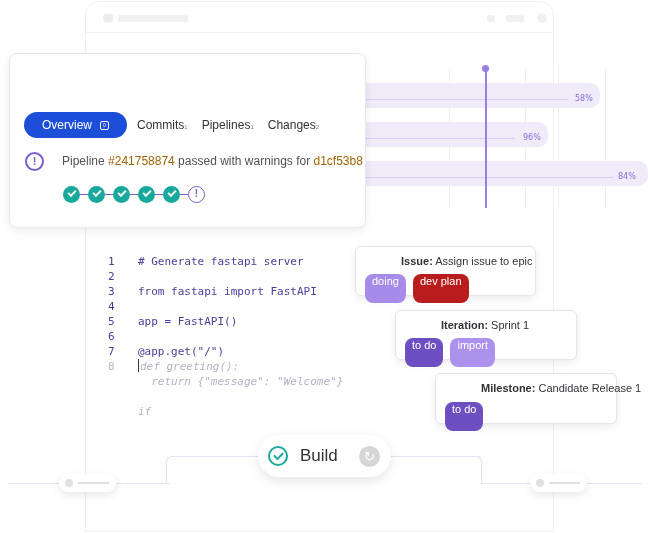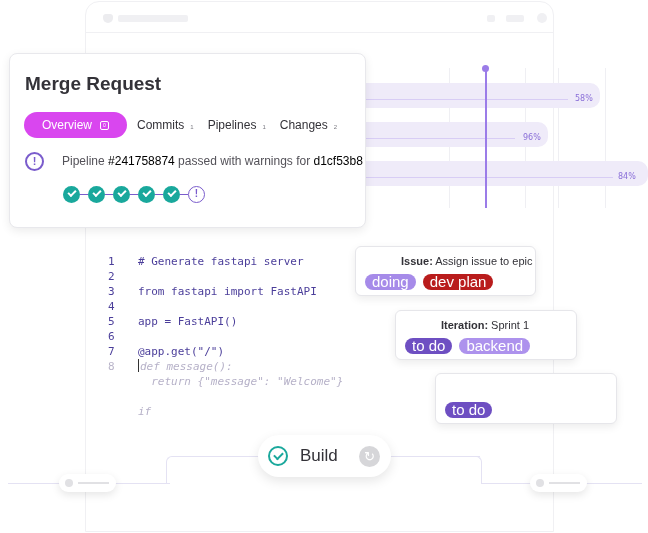--- a/index.html
+++ b/index.html
@@ -29,33 +29,33 @@
 
   
   .mr-card {
     position: absolute; left: 9px; top: 53px; width: 357px; height: 175px;
     background: #fff; border: 1px solid #e8e8ec; border-radius: 8px;
     box-shadow: 0 3px 10px rgba(0,0,0,0.08);
   }
   .mr-title { position: absolute; left: 15px; top: 19px; font-size: 19px; font-weight: bold; color: #333238; }
   .mr-tabs { position: absolute; left: 14px; top: 58px; height: 26px; display: flex; align-items: center; }
   .tab-active {
-    width: 103px; height: 26px; border-radius: 13px; background: #d946ef; color: #fff;
+    width: 103px; height: 26px; border-radius: 13px; background: #1d4ed8; color: #fff;
     font-size: 12px; display: flex; align-items: center; justify-content: center; gap: 8px;
   }
   .tab-count-box { width: 9px; height: 9px; border: 1px solid #fff; border-radius: 2px; font-size: 5px; line-height: 7px; text-align: center; }
-  .tab { font-size: 12px; color: #333238; margin-left: 10px; display: flex; align-items: baseline; gap: 6px; }
+  .tab { font-size: 12px; color: #333238; margin-left: 10px; display: flex; align-items: baseline; }
   .tab-first { margin-left: 10px; }
   .tab-count { font-size: 6px; color: #7a7a82; }
   .warn-icon {
     position: absolute; width: 19px; height: 19px; border: 2px solid #7a5ccc; border-radius: 50%;
     color: #7a5ccc; font-size: 11px; font-weight: bold; text-align: center; line-height: 15px;
   }
   .mr-status { position: absolute; left: 52px; top: 100px; font-size: 12px; color: #535158; white-space: nowrap; }
-  .link { color: #000000; }
+  .link { color: #a16207; }
   .stages { position: absolute; left: 53px; top: 132px; display: flex; align-items: center; }
   .stage-ok {
     width: 17px; height: 17px; border-radius: 50%; background: #19a89c; position: relative;
   }
   .stage-ok::after {
     content: ""; position: absolute; left: 5px; top: 4px; width: 6px; height: 3px;
     border-left: 2px solid #fff; border-bottom: 2px solid #fff; transform: rotate(-45deg);
   }
   .stage-link { width: 8px; height: 1.5px; background: #7a5ccc; }
   .stage-warn {
@@ -74,21 +74,21 @@
   .caret { display: inline-block; width: 1px; height: 13px; background: #333; vertical-align: middle; margin-right: 1px; }
 
   
   .wi-card {
     position: absolute; background: #fff; border: 1px solid #e6e6ea; border-radius: 6px;
     box-shadow: 0 3px 8px rgba(0,0,0,0.08);
   }
   .wi-title { position: absolute; left: 9px; top: 8px; font-size: 11px; color: #333238; white-space: nowrap; }
   .wi-title b { font-weight: bold; padding-left: 36px; }
   .wi-tags { position: absolute; left: 9px; display: flex; gap: 7px; }
-  .tag { height: 16px; border-radius: 8px; font-size: 15px; color: #fff; padding: 0 7px; line-height: 15px; }
+  .tag { height: 29px; border-radius: 8px; font-size: 11px; color: #fff; padding: 0 7px; line-height: 15px; }
 
   
   .pipe-line { position: absolute; background: #e4e2f3; }
   .pipe-left-h { left: 8px; top: 483px; width: 130px; height: 1px; }
   .pipe-step-l { left: 120px; top: 483px; width: 50px; height: 1px; }
   .pipe-curve-l { position: absolute; left: 166px; top: 456px; width: 12px; height: 28px; border-left: 1px solid #e4e2f3; border-top: 1px solid #e4e2f3; border-radius: 6px 0 0 0; }
   .pipe-top-l { left: 176px; top: 456px; width: 90px; height: 1px; }
   .pipe-top-r { left: 390px; top: 456px; width: 90px; height: 1px; }
   .pipe-curve-r { position: absolute; left: 470px; top: 456px; width: 12px; height: 28px; border-right: 1px solid #e4e2f3; border-top: 1px solid #e4e2f3; border-radius: 0 6px 0 0; }
   .pipe-step-r { left: 481px; top: 483px; width: 50px; height: 1px; }
@@ -149,21 +149,20 @@
   </div>
   <div class="bar-row" style="top:101px; width:283px;padding-left:7px;">
     <div class="bar-line" style="top:16px; width:248px;"></div>
     <span class="bar-label" style="left:253px; top:11px;">84%</span>
   </div>
 </div>
 <div class="marker-line"></div>
 <div class="marker-dot"></div>
 
 <div class="mr-card">
-  <div class="mr-title">Merge Request</div>
   <div class="mr-tabs">
     <div class="tab-active">
       <span>Overview</span>
       <span class="tab-count-box">0</span>
     </div>
     <div class="tab tab-first">
       <span>Commits</span>
       <span class="tab-count">1</span>
     </div>
     <div class="tab" style="margin-left:14px;">
@@ -197,43 +196,44 @@
 </div>
 
 <div class="code">
   <div class="code-line"><span class="ln">1</span><span class="ct comment"># Generate fastapi server</span></div>
   <div class="code-line"><span class="ln">2</span><span class="ct"></span></div>
   <div class="code-line"><span class="ln">3</span><span class="ct">from fastapi import FastAPI</span></div>
   <div class="code-line"><span class="ln">4</span><span class="ct"></span></div>
   <div class="code-line"><span class="ln">5</span><span class="ct">app = FastAPI()</span></div>
   <div class="code-line"><span class="ln">6</span><span class="ct"></span></div>
   <div class="code-line"><span class="ln">7</span><span class="ct">@app.get("/")</span></div>
-  <div class="code-line"><span class="ln faint">8</span><span class="caret"></span><span class="ct ghost">def message():</span></div>
+  <div class="code-line"><span class="ln faint">8</span><span class="caret"></span><span class="ct ghost">def greeting():</span></div>
   <div class="code-line"><span class="ln"></span><span class="ct ghost">  return {"message": "Welcome"}</span></div>
   <div class="code-line"><span class="ln"></span><span class="ct"></span></div>
   <div class="code-line"><span class="ln"></span><span class="ct ghost">if</span></div>
 </div>
 
 <div class="wi-card" style="left:355px; top:246px; width:181px; height:50px;">
   <div class="wi-title"><b>Issue:</b><span> Assign issue to epic</span></div>
   <div class="wi-tags" style="top:27px;">
     <span class="tag" style="background:#a68be9;">doing</span>
     <span class="tag" style="background:#b91c1c;">dev plan</span>
   </div>
 </div>
 
 <div class="wi-card" style="left:395px; top:310px; width:182px; height:50px;">
   <div class="wi-title"><b>Iteration:</b><span> Sprint 1</span></div>
   <div class="wi-tags" style="top:27px;">
     <span class="tag" style="background:#6e4fc2;">to do</span>
-    <span class="tag" style="background:#ad92ed;">backend</span>
+    <span class="tag" style="background:#ad92ed;">import</span>
   </div>
 </div>
 
 <div class="wi-card" style="left:435px; top:373px; width:182px; height:51px;">
+  <div class="wi-title"><b>Milestone:</b><span> Candidate Release 1</span></div>
   <div class="wi-tags" style="top:28px;">
     <span class="tag" style="background:#6e4fc2;">to do</span>
   </div>
 </div>
 
 <div class="pipe-line pipe-left-h"></div>
 <div class="pipe-line pipe-step-l"></div>
 <div class="pipe-curve-l"></div>
 <div class="pipe-line pipe-top-l"></div>
 <div class="pipe-line pipe-top-r"></div>

